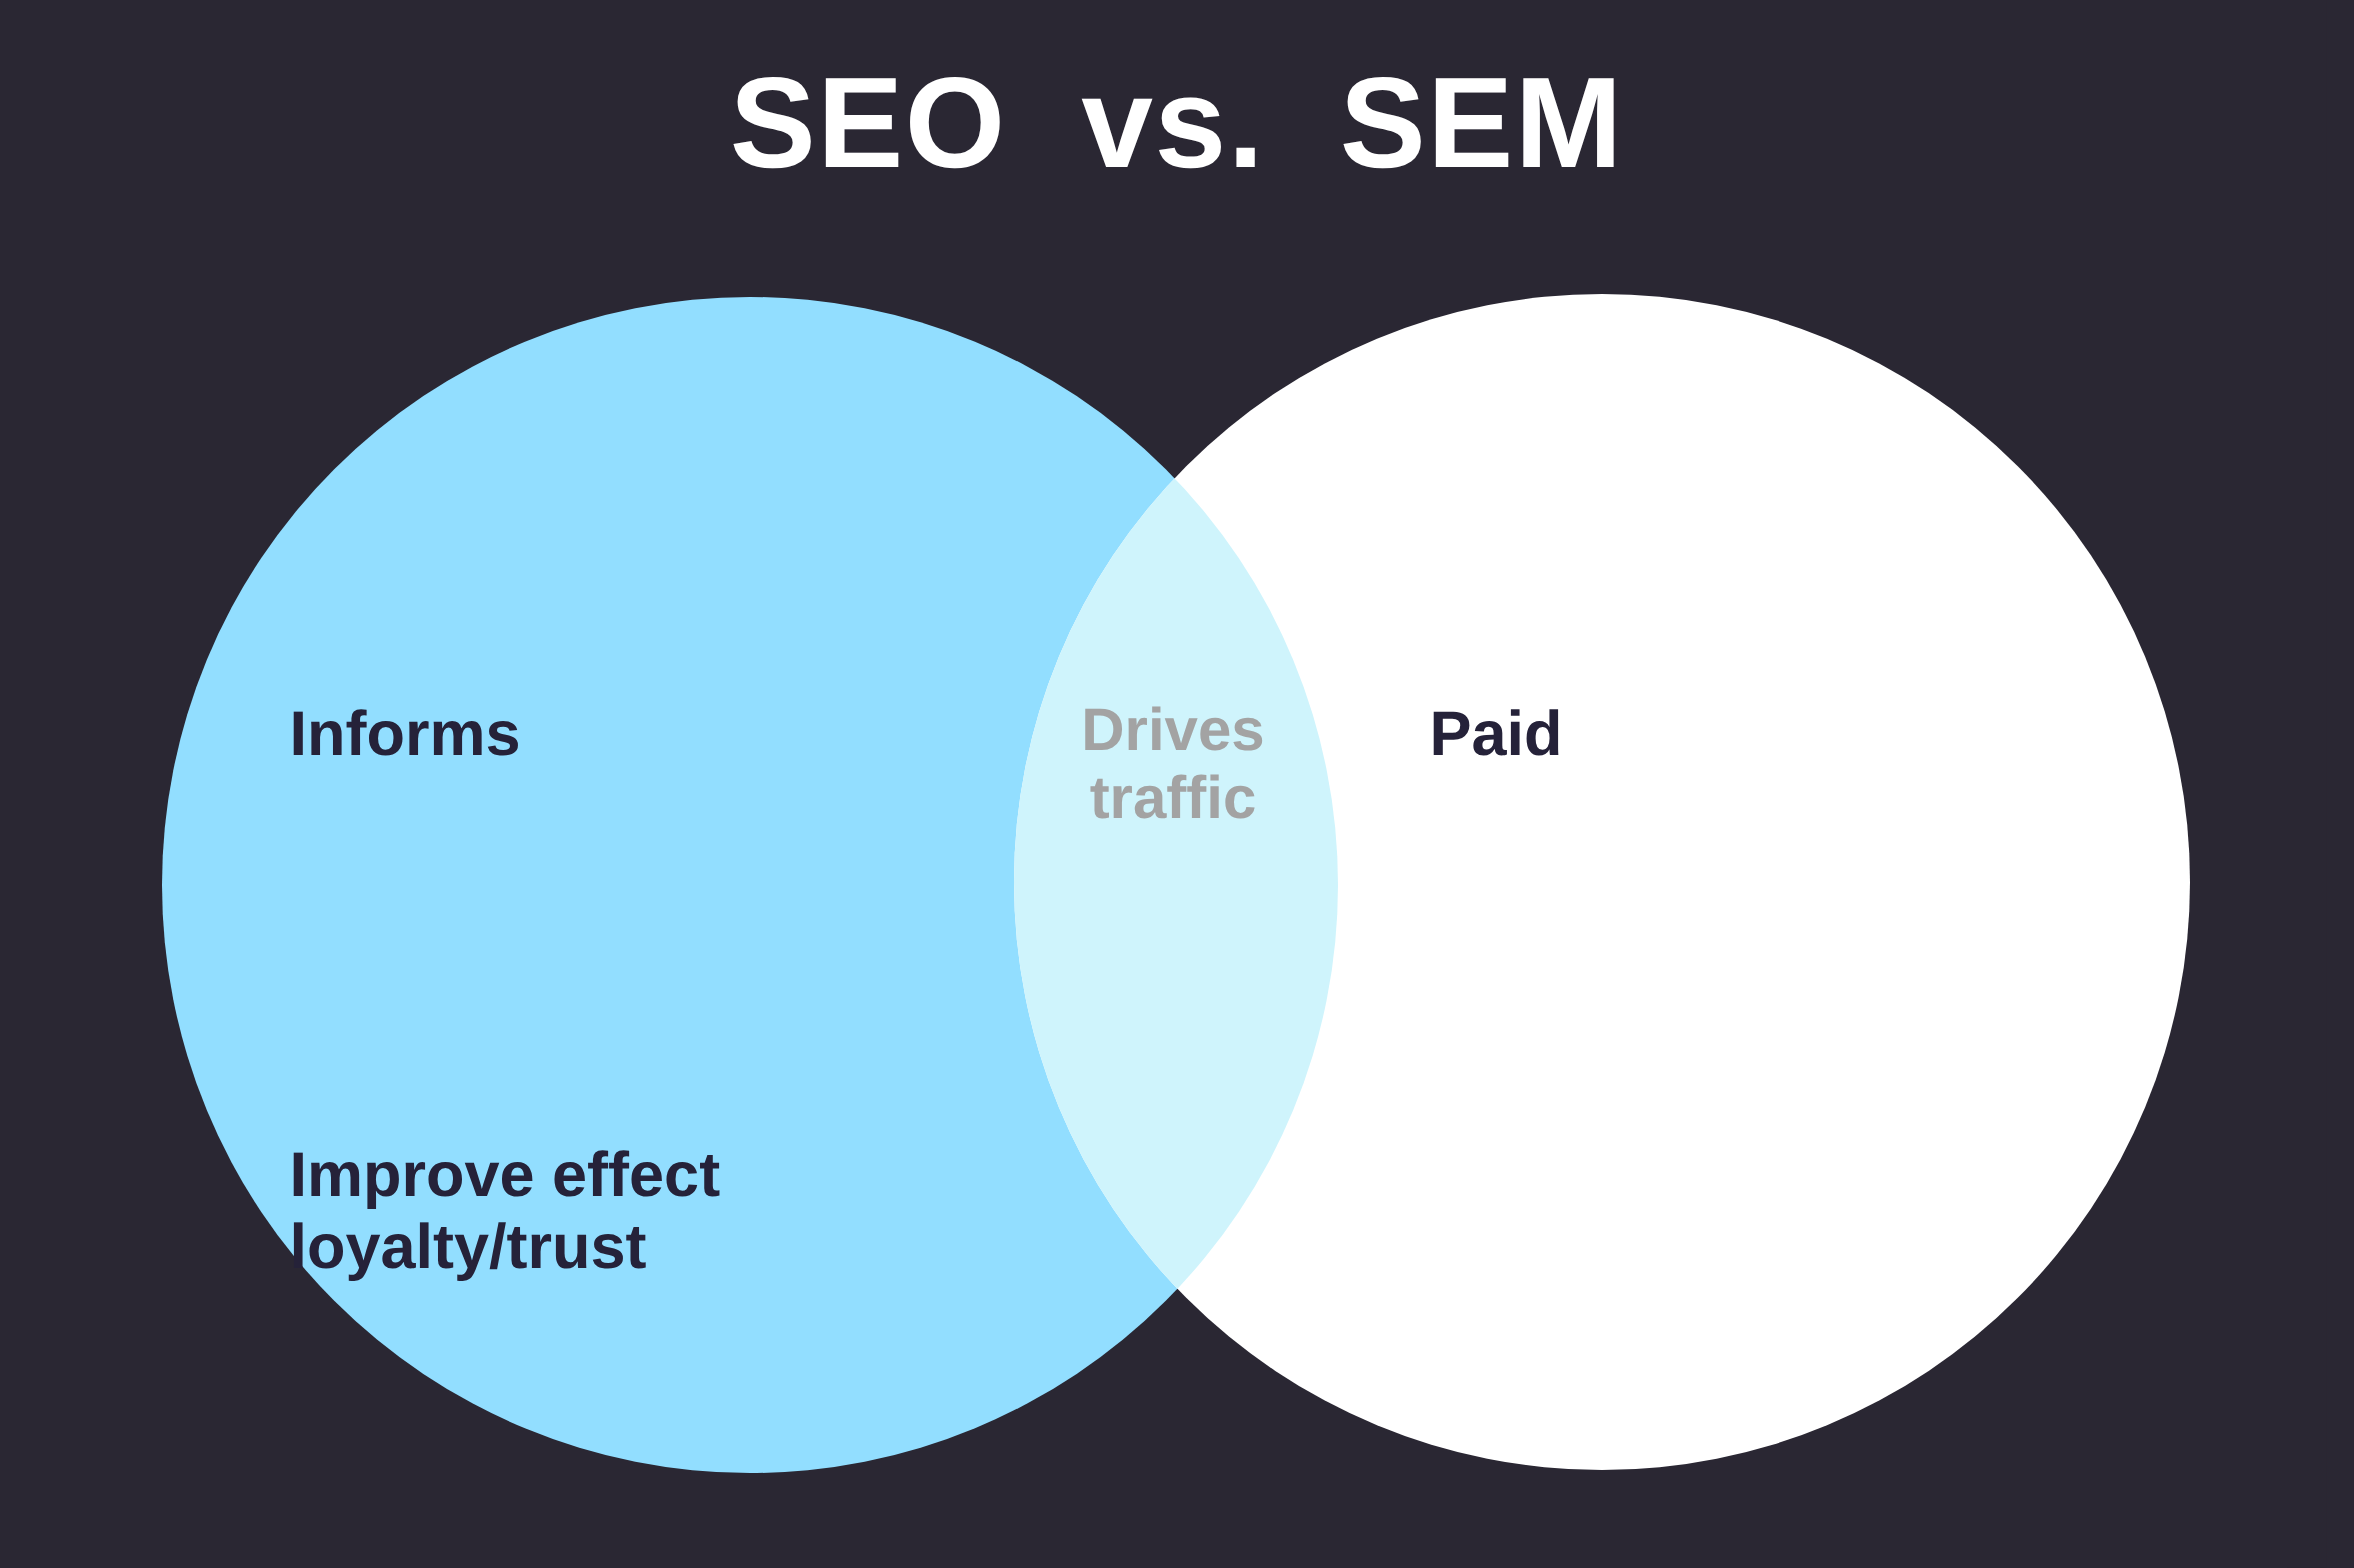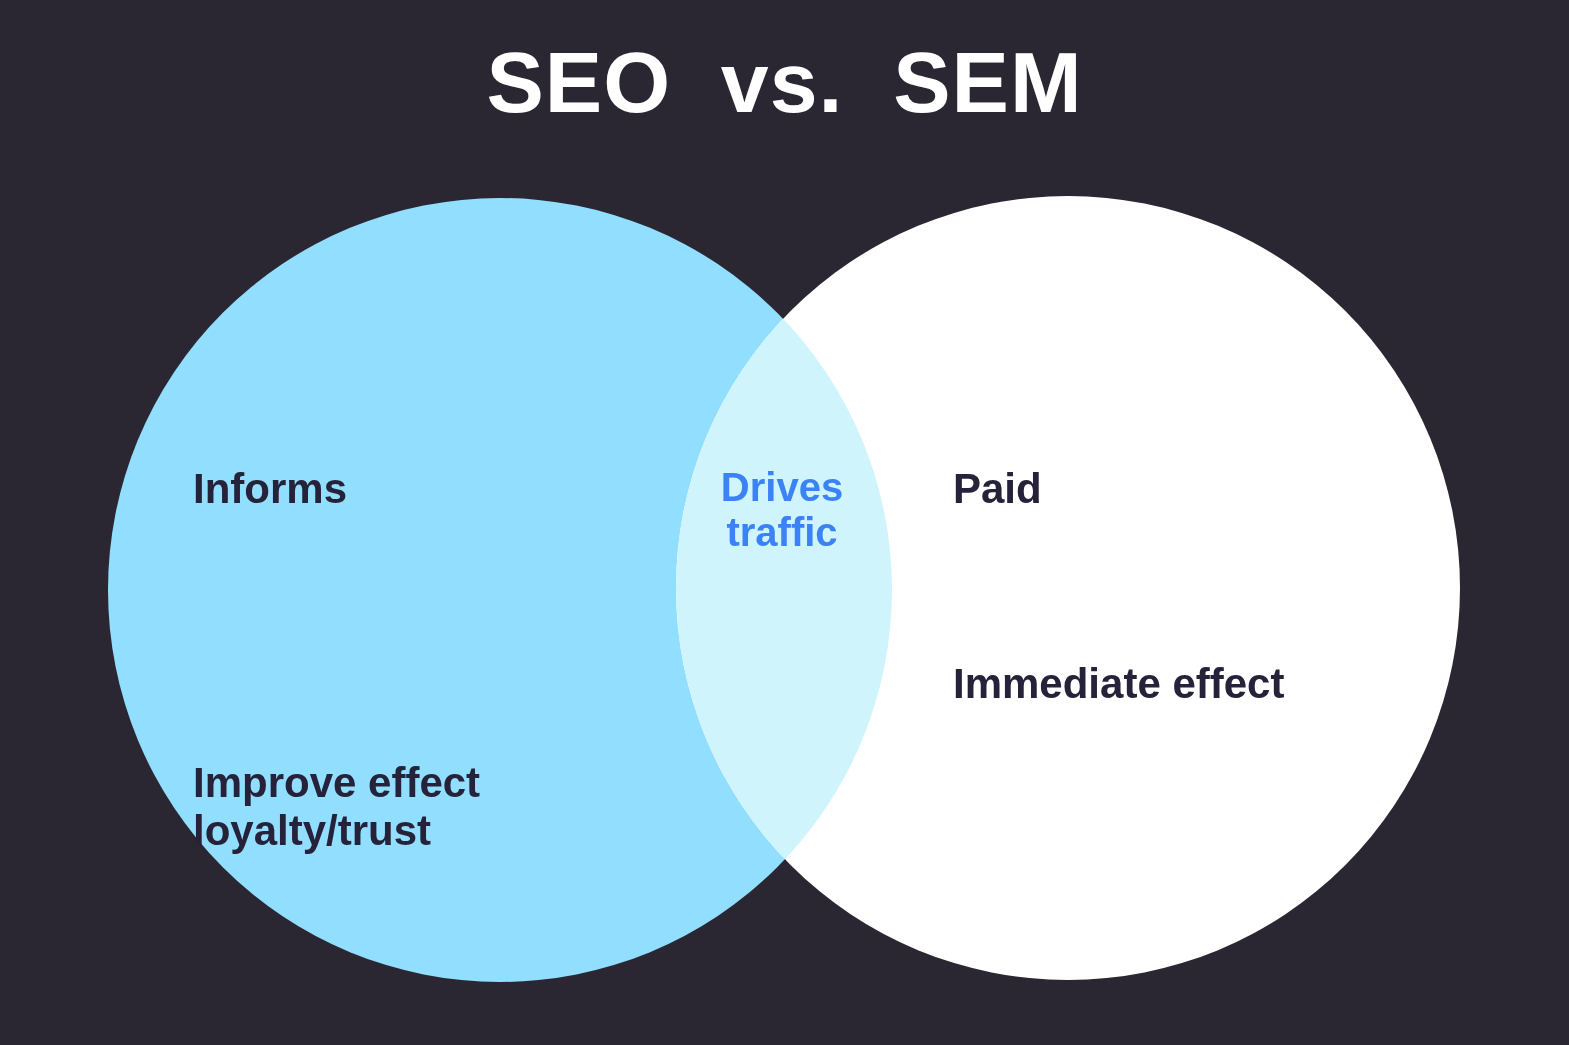--- a/index.html
+++ b/index.html
@@ -103,26 +103,25 @@
   </svg>
 
   <div id="left-text" class="venn-text" style="color: rgb(37, 34, 57);">
     <span class="venn-line">Informs</span>
     <div class="gap-lg"></div>
     <div class="gap-lg"></div>
     <span class="venn-line">Improve effect
 loyalty/trust</span>
   </div>
 
-  <div id="center-text" class="venn-text" style="color: #3b82f6;">
+  <div id="center-text" class="venn-text" style="color: #a3a3a3;">
     <span class="venn-line">Drives
 traffic</span>
     <div class="gap-sm"></div>
   </div>
 
   <div id="right-text" class="venn-text" style="color: rgb(37, 34, 57);">
     <span class="venn-line">Paid</span>
     <div class="gap-lg"></div>
-    <span class="venn-line">Immediate effect</span>
     <div class="gap-lg"></div>
   </div>
 
 </div>
 
 </body></html>

